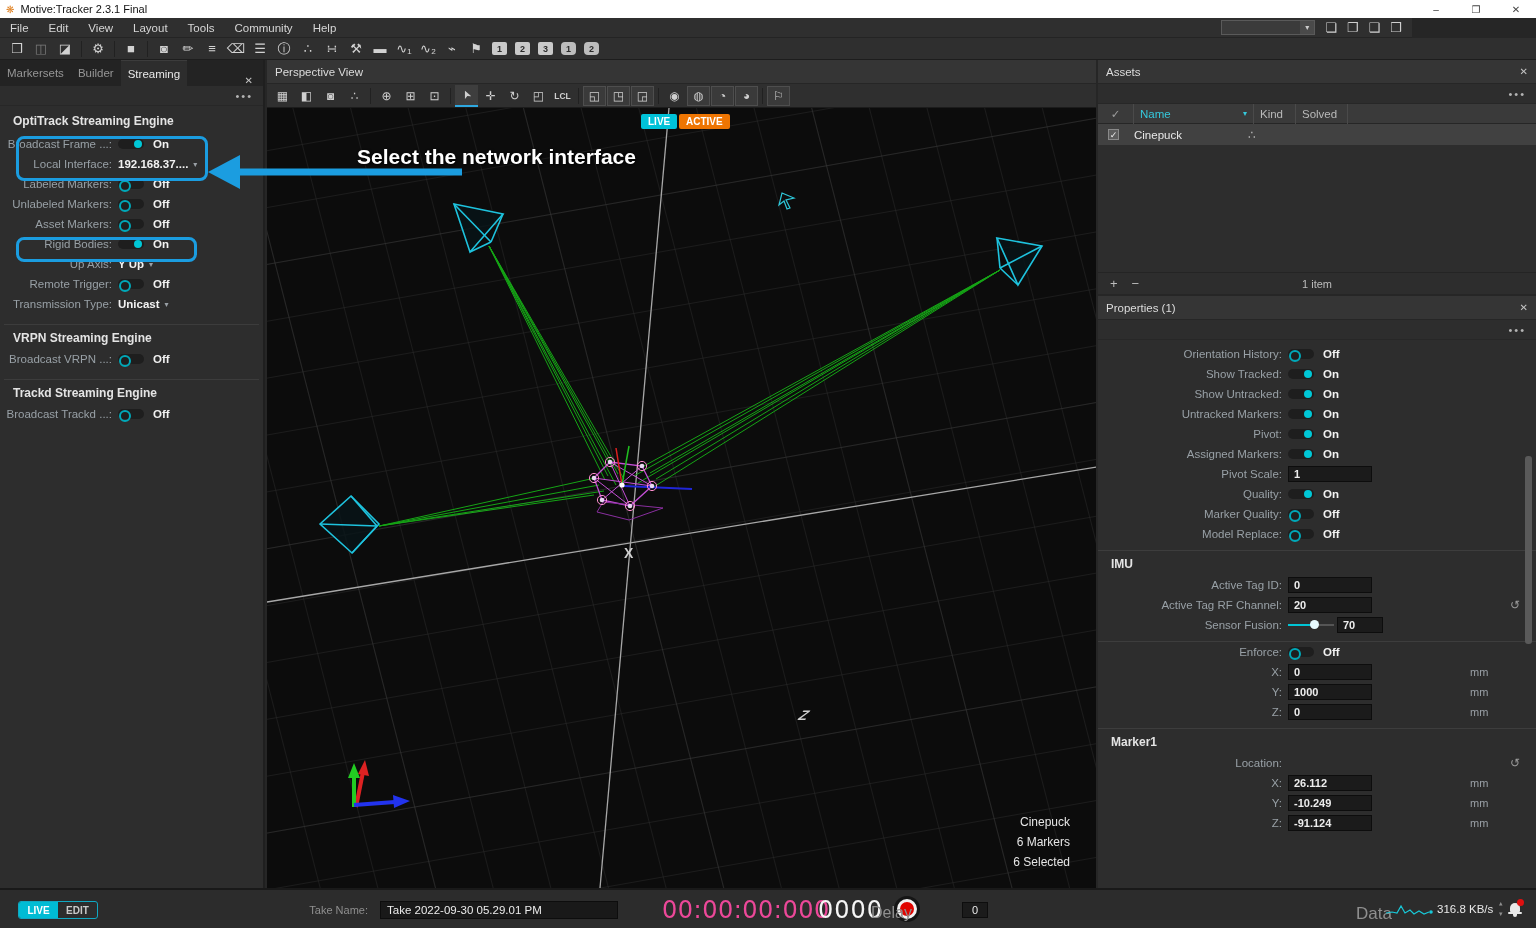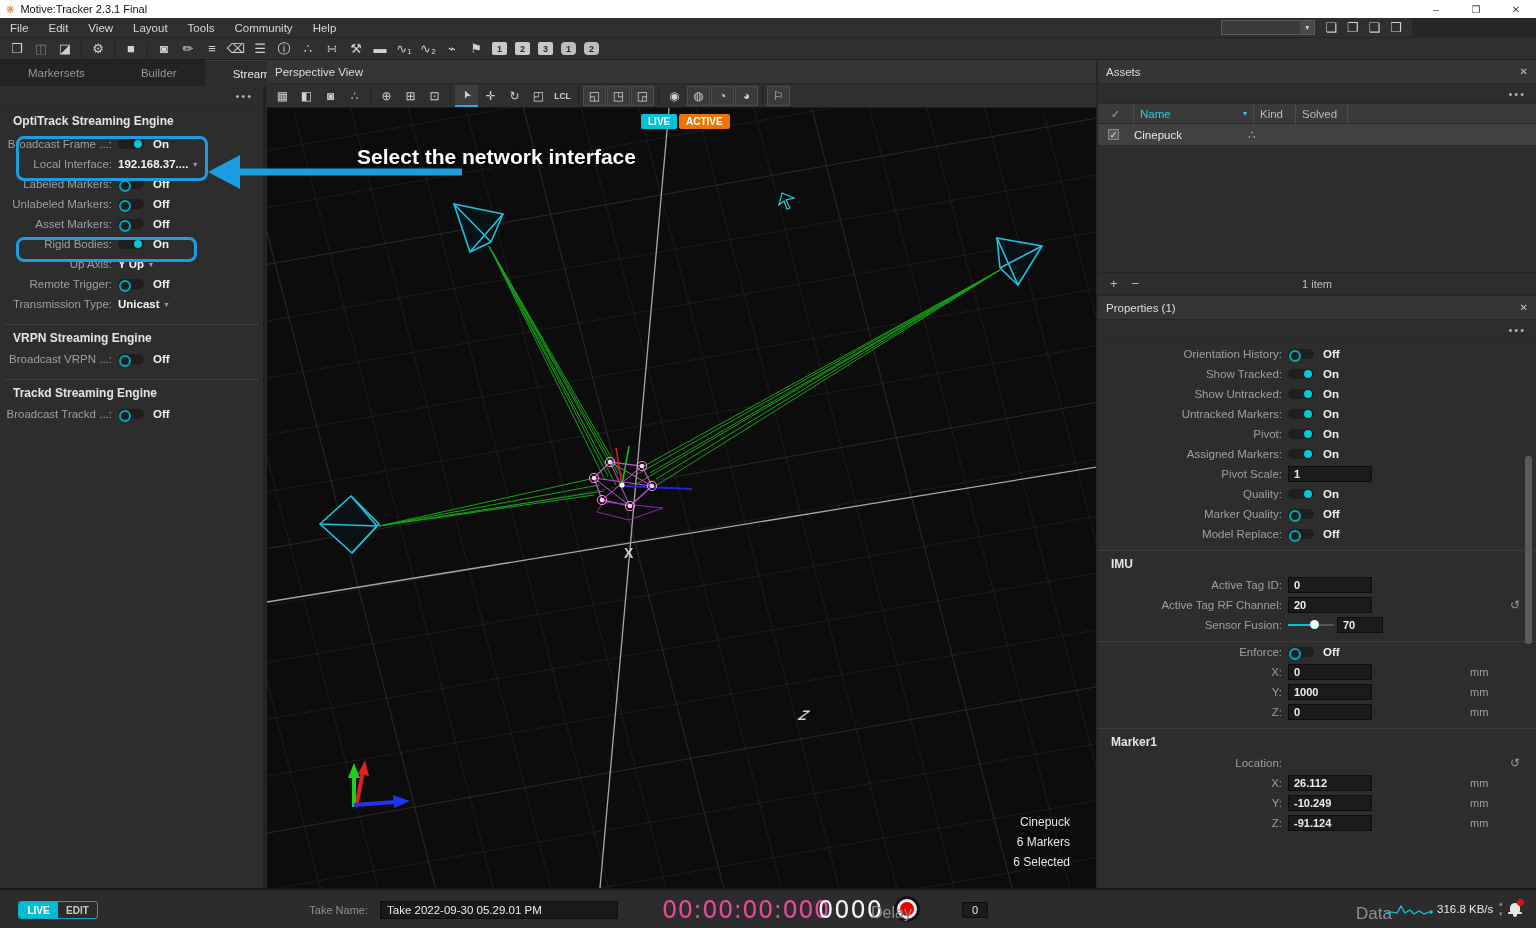--- a/index.html
+++ b/index.html
@@ -39,21 +39,21 @@
     align-items:center;padding:0 8px;color:#dcdcdc;font-size:11.5px}
   .phead .x{margin-left:auto;color:#c4c4c4;font-size:10px}
   .pmenu{height:20px;background:#2d2d2d;border-bottom:1px solid #272727;display:flex;
     align-items:center;justify-content:flex-end;padding-right:10px;color:#b4b4b4;
     letter-spacing:2px;font-size:11px}
 
   
   .leftpanel{position:absolute;left:0;top:60px;width:265px;height:828px;background:#2d2d2d;
     border-right:2px solid #1f1f1f}
   .tabs{height:26px;background:#232323;display:flex;align-items:flex-end}
-  .tab{height:26px;display:flex;align-items:center;padding:0 28px;color:#969696;font-size:11.5px}
+  .tab{height:26px;display:flex;align-items:center;padding:0 7px;color:#969696;font-size:11.5px}
   .tab.active{background:#2d2d2d;color:#e8e8e8;border-top:1px solid #3c3c3c}
   .tabs .x{margin-left:auto;padding-right:10px;color:#c4c4c4;font-size:10px}
   .lp-content{padding-top:0}
   .sechead{height:28px;line-height:30px;padding-left:13px;font-size:12px;font-weight:bold;color:#e4e4e4}
   .sechead.small{height:24px;line-height:26px}
   .row{display:flex;align-items:center;height:20px}
   .lbl{width:118px;text-align:right;color:#98a0a6;font-size:11.5px;padding-right:6px;flex:none;
     white-space:nowrap;overflow:hidden}
   .val{font-weight:bold;color:#f2f2f2;font-size:11.5px;white-space:nowrap}
   .chev{color:#9aa0a6;font-size:8px;margin-left:5px}

